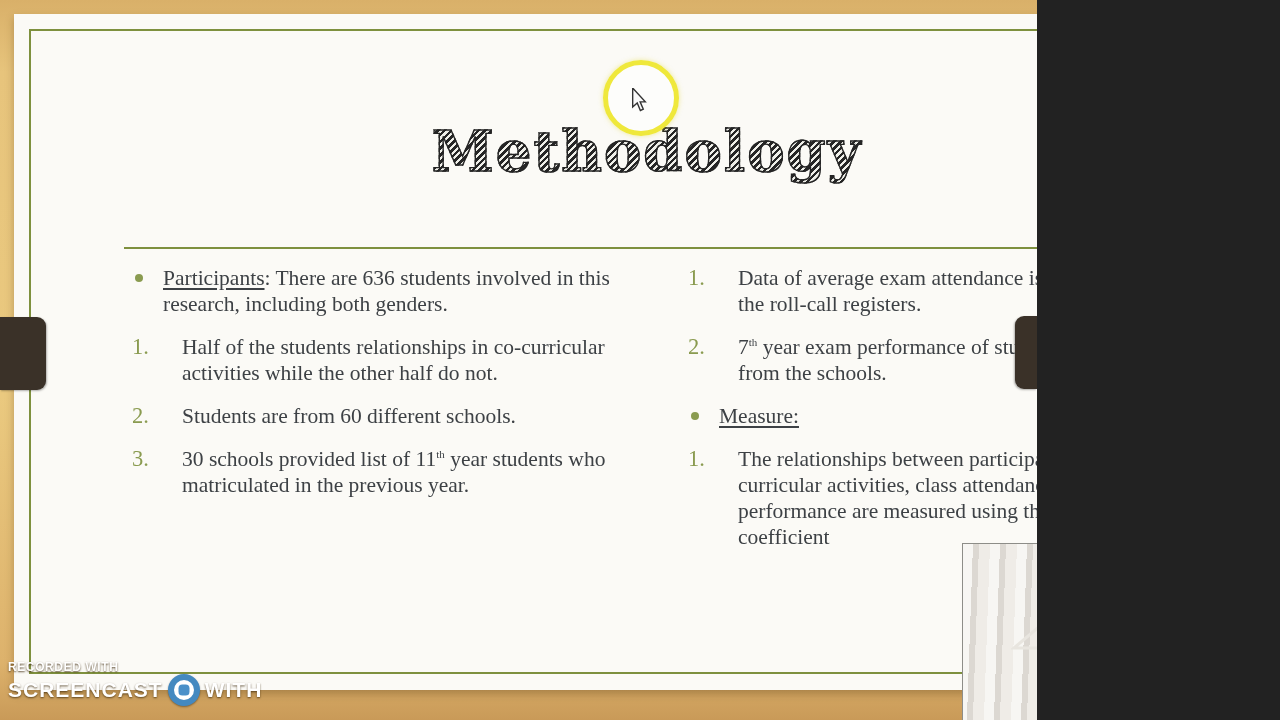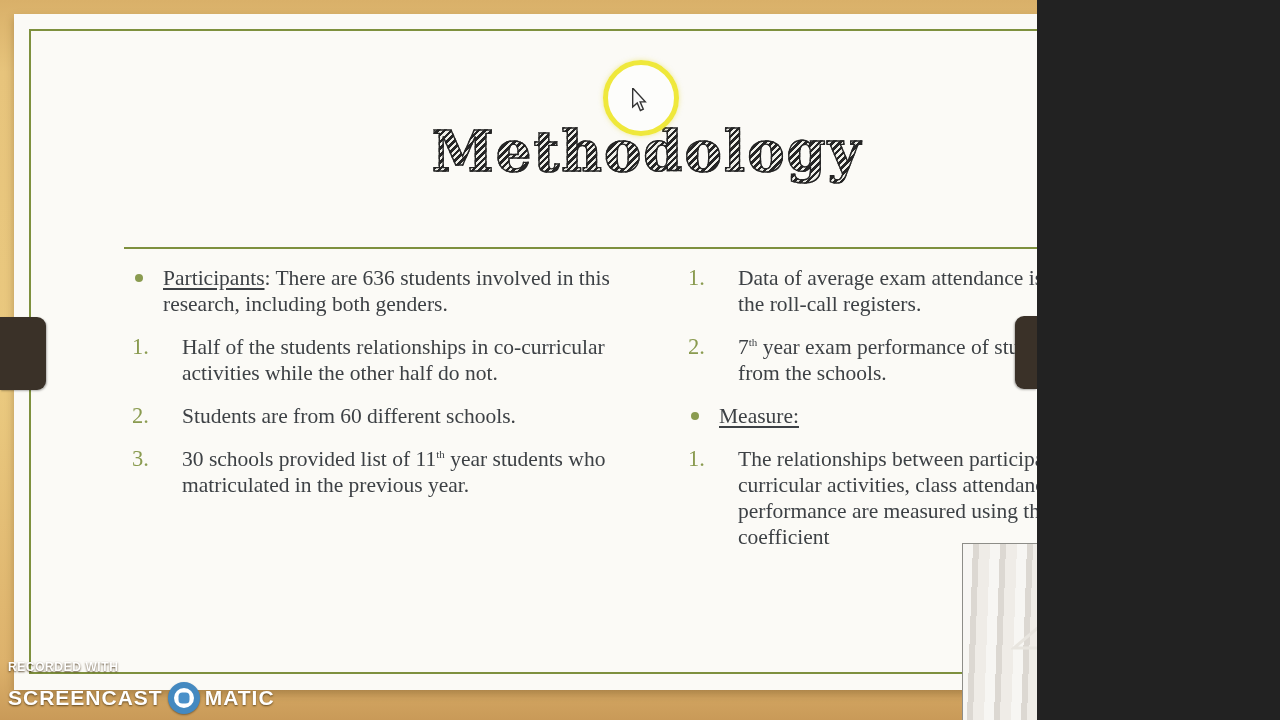--- a/index.html
+++ b/index.html
@@ -63,21 +63,21 @@
   .wc-furniture{left:216px;top:110px;width:32px;height:66px;background:#3a3831;}
   .wc-headboard{left:243px;top:103px;width:77px;height:50px;background:#23221e;border-radius:4px 4px 0 0;}
   .wc-plush{left:283px;top:116px;width:40px;height:38px;border-radius:50%;
           background:radial-gradient(circle at 35% 35%,#d89a4a,#b96a24);}
   .wc-bedding{left:236px;top:150px;width:84px;height:23px;
           background:linear-gradient(100deg,#9fc0d0 0 28%,#cbd98a 28% 44%,#8fb7c9 44% 68%,#d7e06e 68% 100%);}
   .wc-floor{left:230px;top:170px;width:90px;height:7px;background:#5d3a31;}
   
   .watermark{position:absolute;left:8px;top:660px;color:#fff;font-family:"Liberation Sans",sans-serif;}
   .wm-line1{font-size:12px;font-weight:bold;letter-spacing:.6px;text-shadow:0 1px 2px rgba(60,40,10,.85);}
-  .wm-brand{display:flex;align-items:center;margin-top:8px;font-size:21px;font-weight:bold;letter-spacing:1px;
+  .wm-brand{display:flex;align-items:center;margin-top:0;font-size:21px;font-weight:bold;letter-spacing:1px;
             text-shadow:0 1px 2px rgba(60,40,10,.75);}
   .wm-logo{width:20px;height:20px;margin:0 5px;border-radius:50%;background:#fff;border:6px solid #4489c0;
            position:relative;box-shadow:0 1px 2px rgba(0,0,0,.4);}
   .wm-logo::after{content:"";position:absolute;left:50%;top:50%;transform:translate(-50%,-50%);
            width:11px;height:11px;border-radius:35%;background:#4a90c9;}
 </style>
 </head>
 <body>
 
 <div class="stage">
@@ -159,17 +159,17 @@
     <div class="wc-plush"></div>
     <div class="wc-bedding"></div>
     <div class="wc-floor"></div>
   </div>
 
   <div class="watermark">
     <div class="wm-line1">RECORDED WITH</div>
     <div class="wm-brand">
       <span>SCREENCAST</span>
       <span class="wm-logo"></span>
-      <span>MATIC</span>
+      <span>WITH</span>
     </div>
   </div>
 
 </div>
 
 </body></html>

